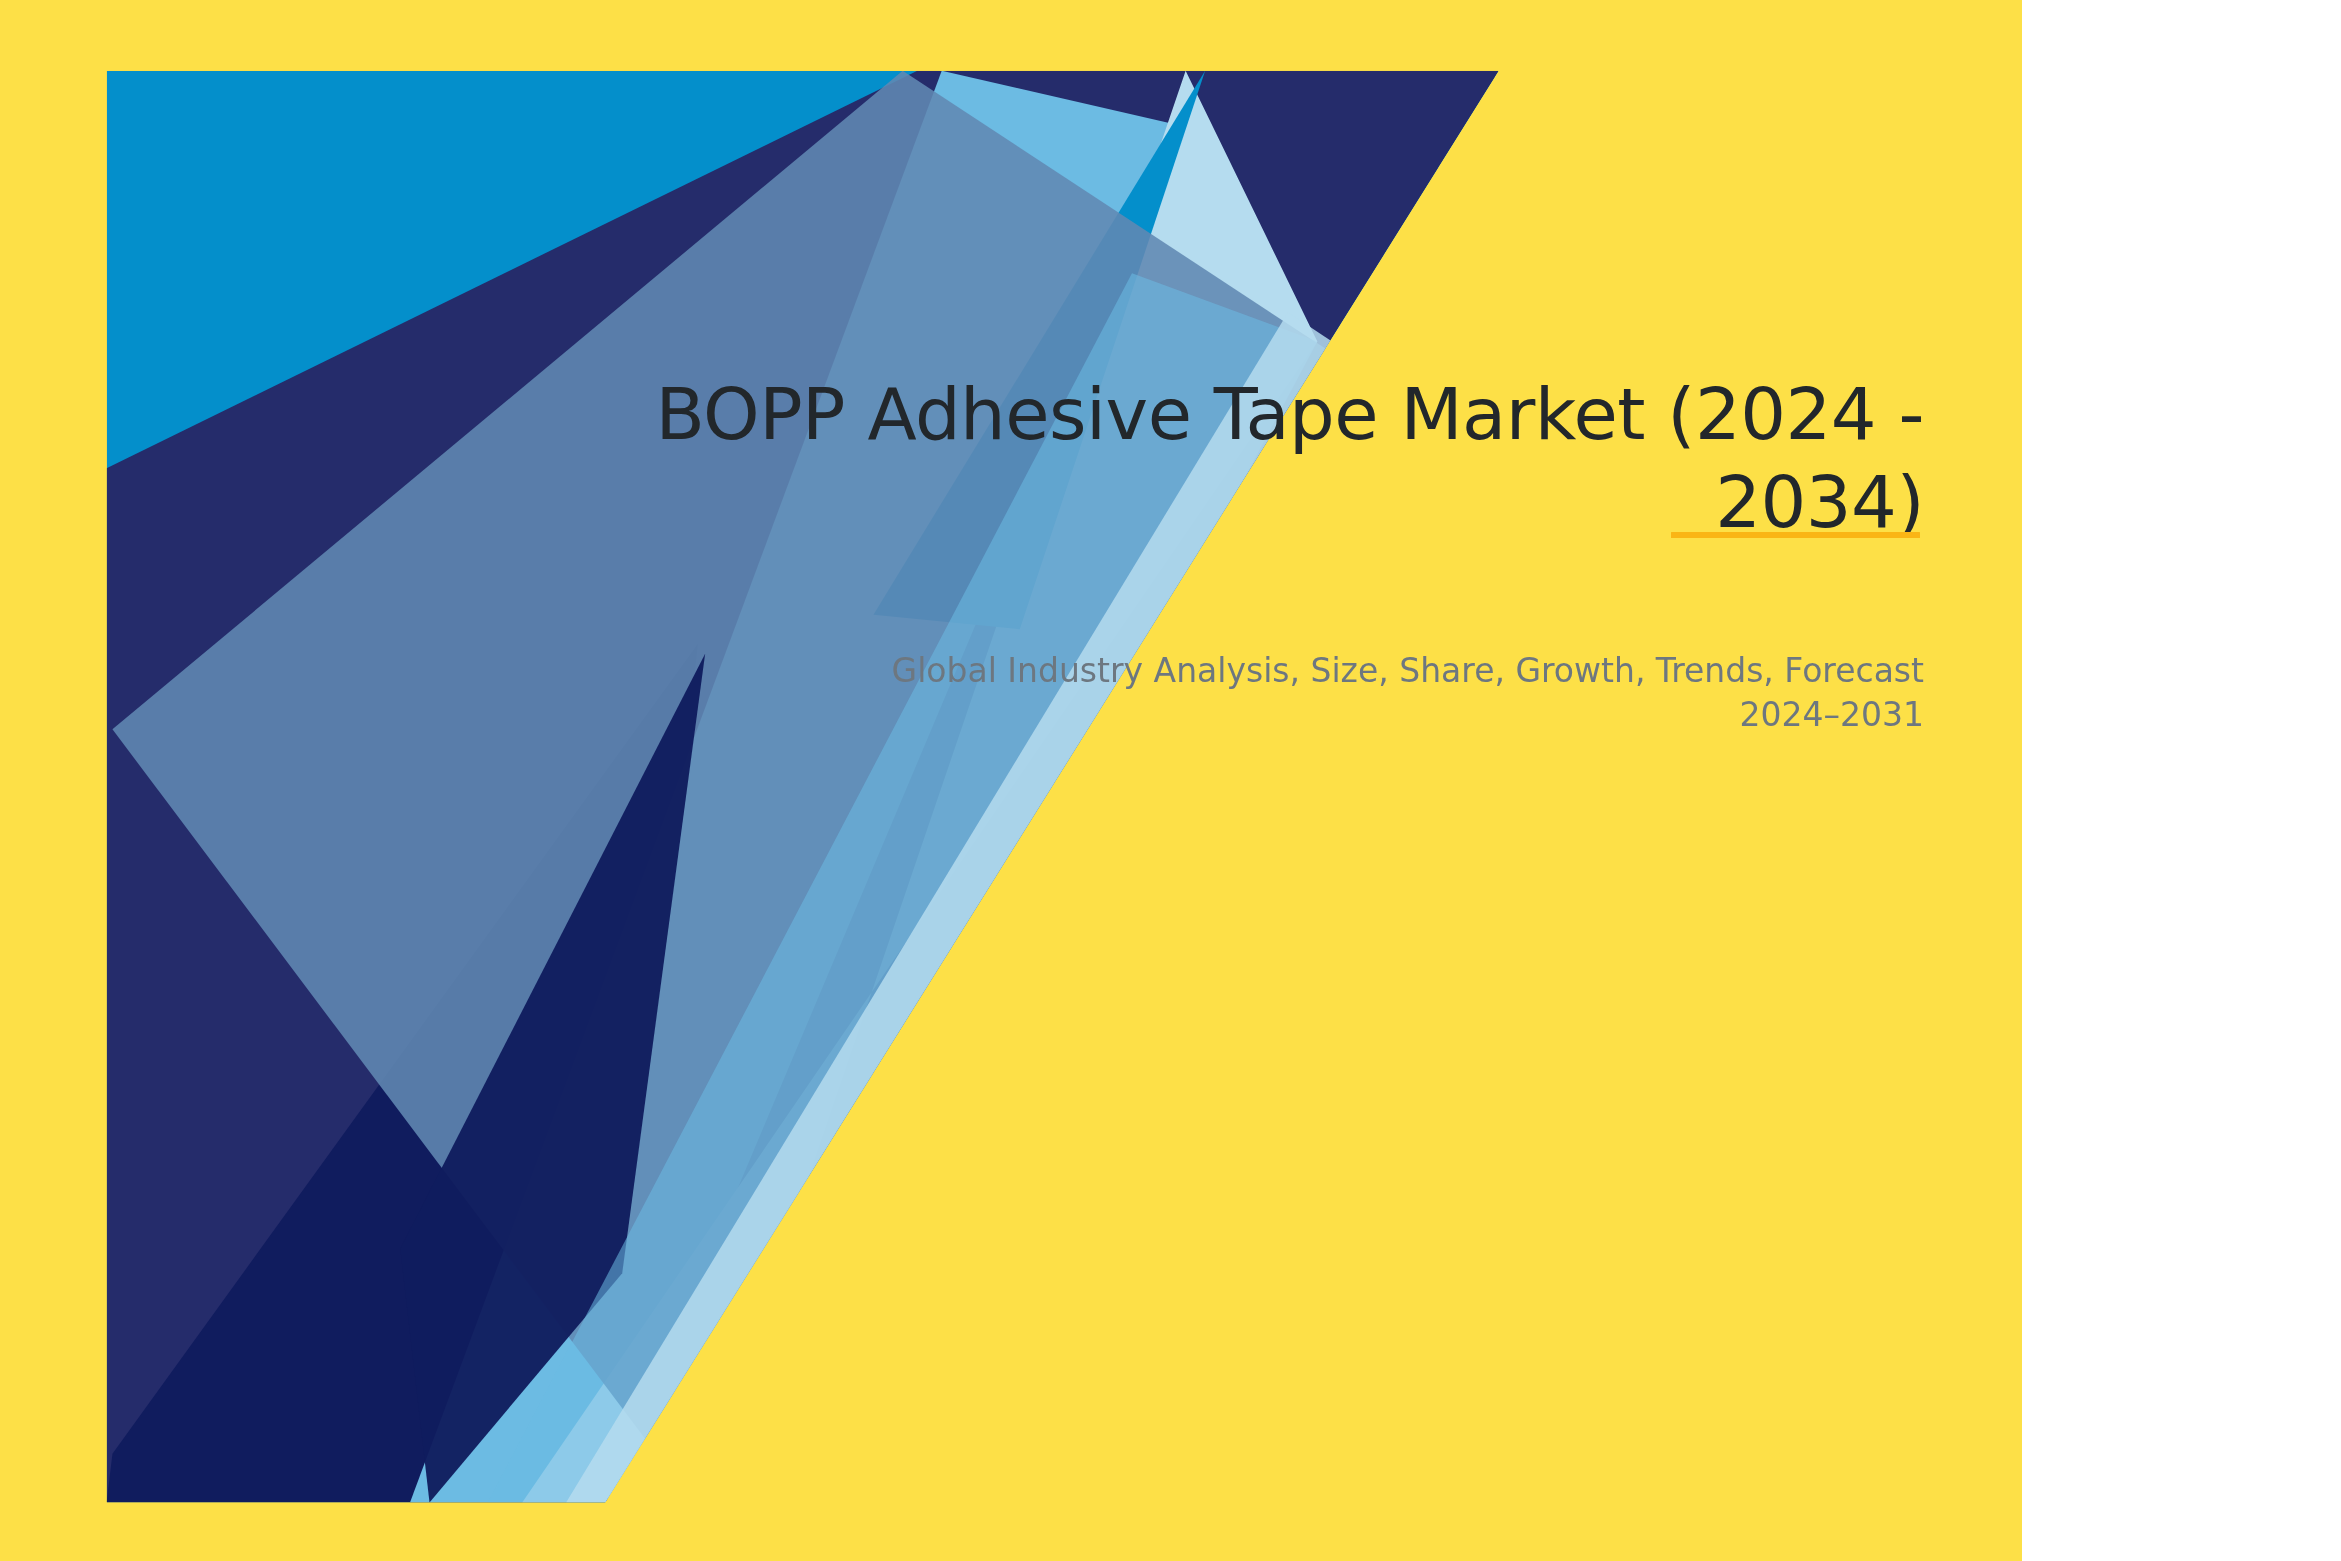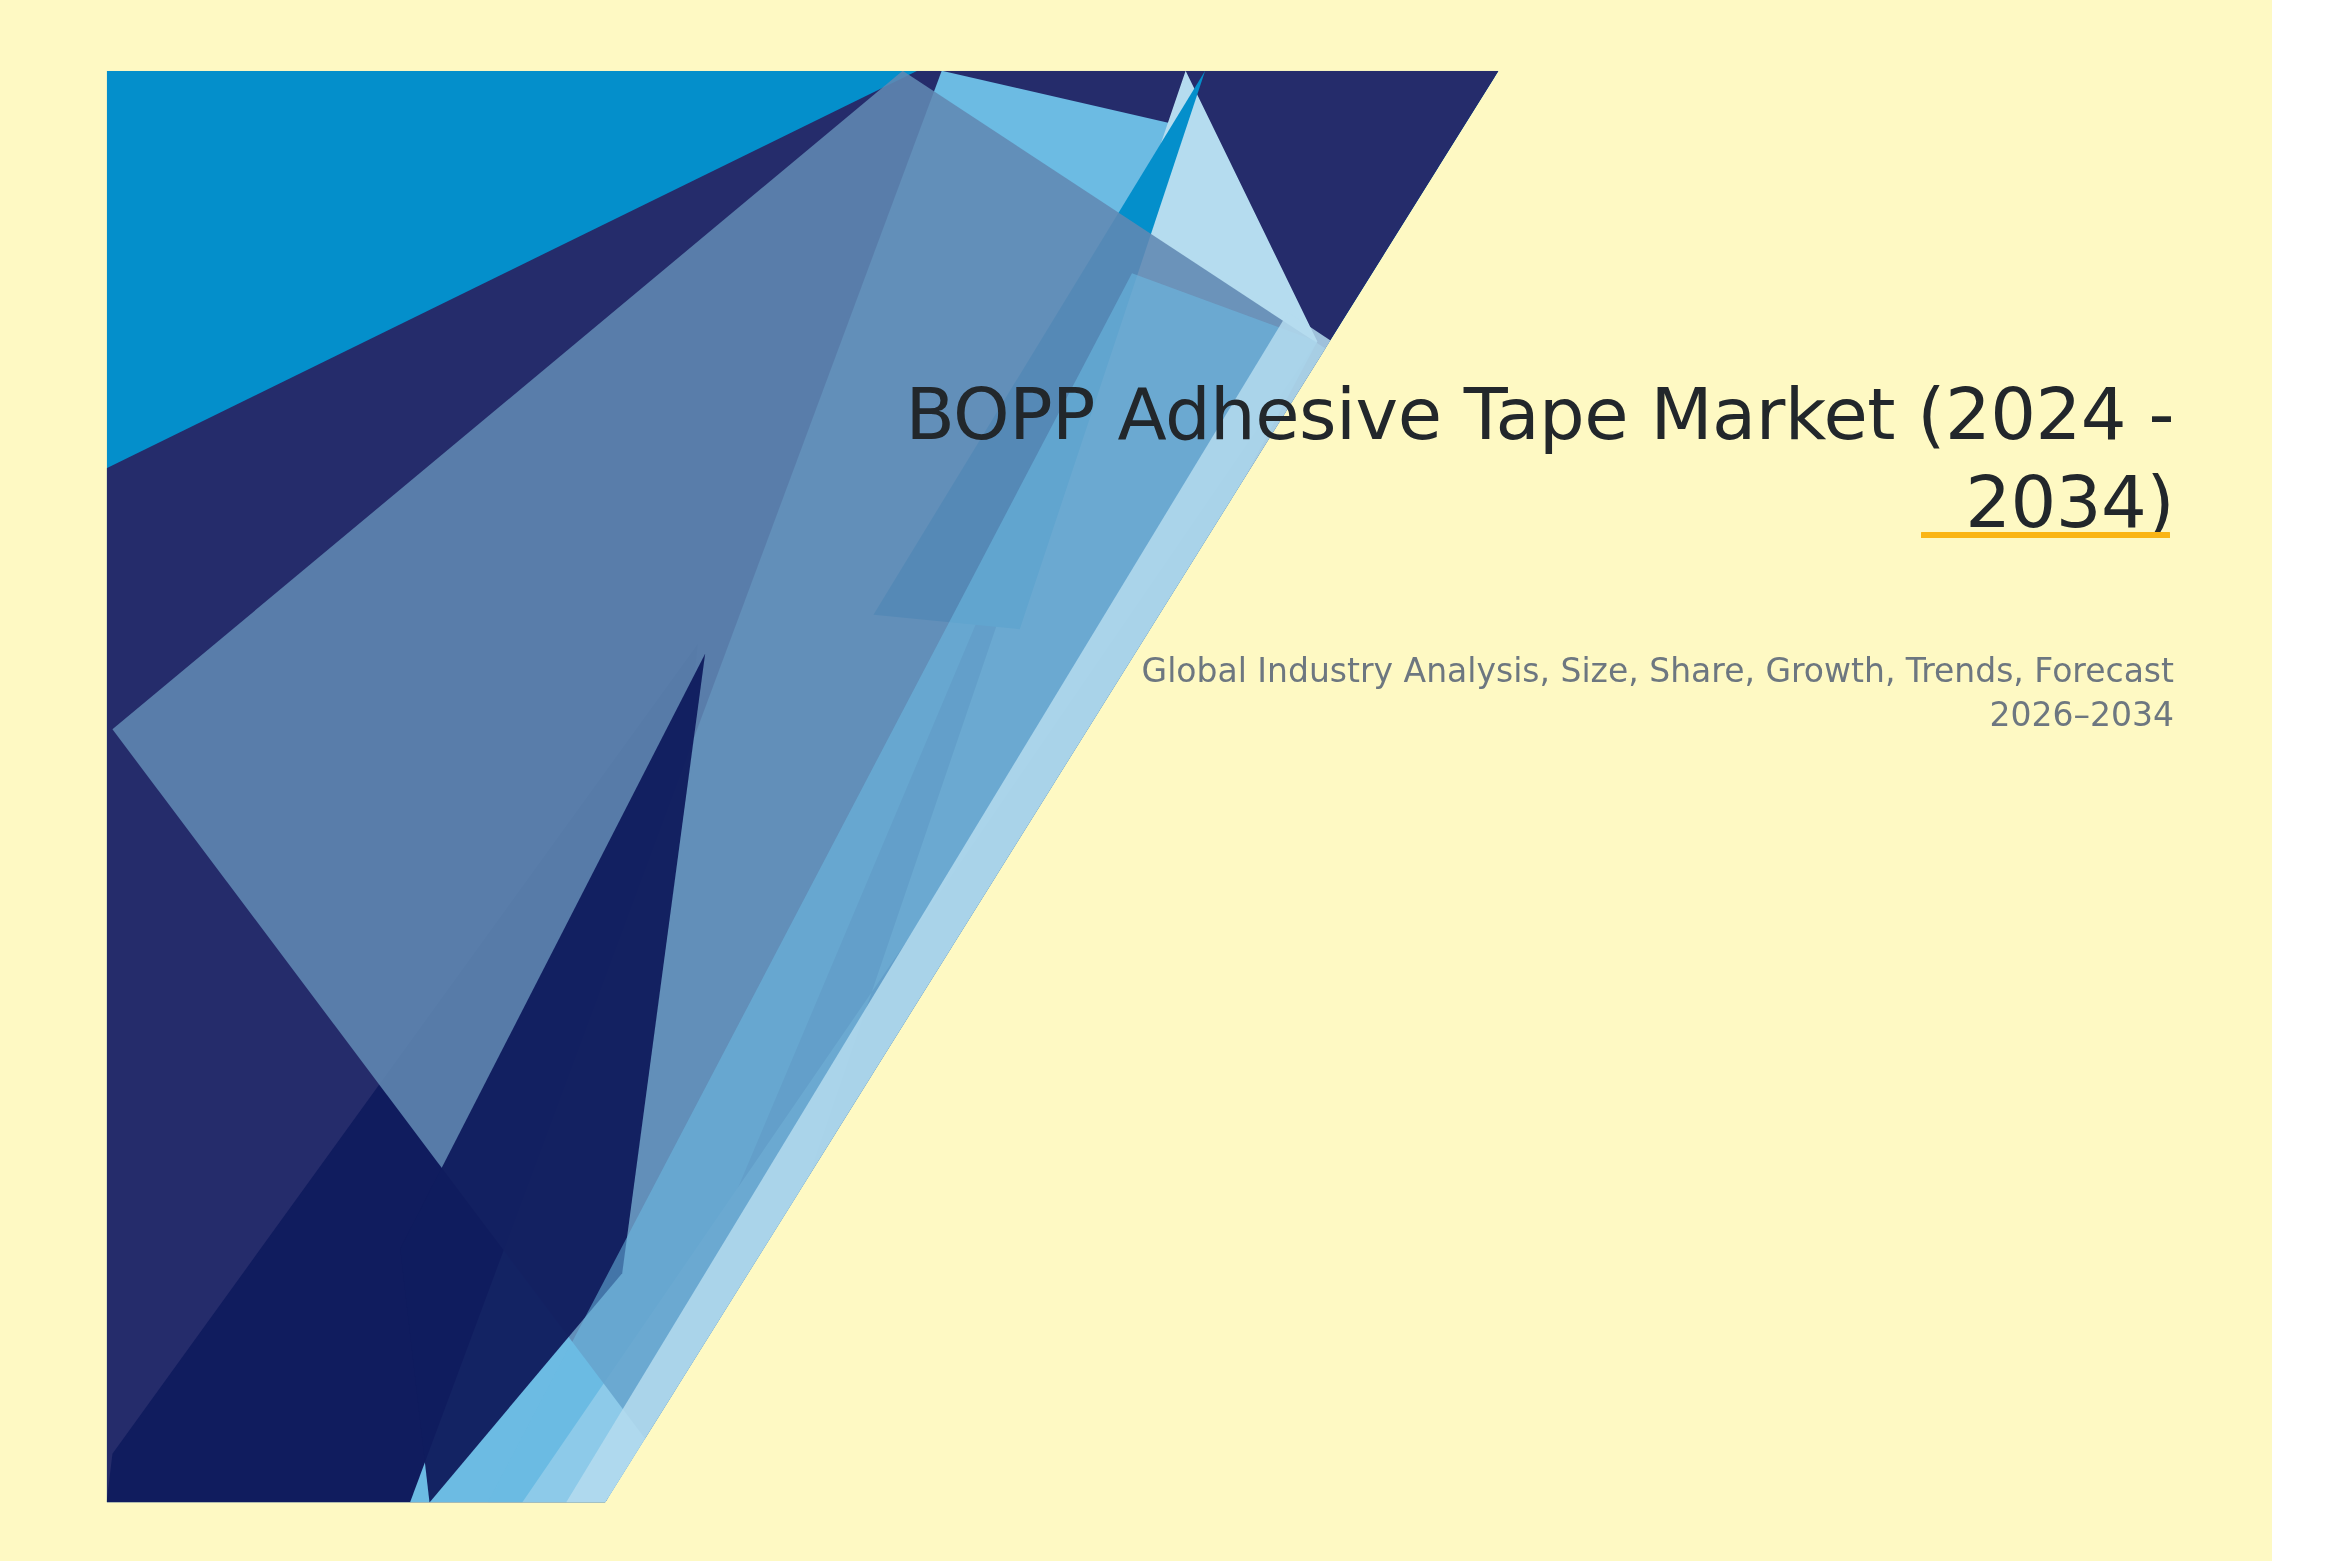--- a/index.html
+++ b/index.html
@@ -2,23 +2,23 @@
 <html style="font-size:7.8px"><head>
 <meta charset="utf-8">
 <style>
   html, body {
     margin: 0;
     padding: 0;
     background: #ffffff;
   }
   #stage {
     position: relative;
-    width: 2272px;
+    width: 2022px;
     height: 1561px;
-    background: #fef9c3;
+    background: #fde047;
     overflow: hidden;
     font-family: "DejaVu Sans", sans-serif;
   }
 
   
   #artwork {
     position: absolute;
     left: 0;
     top: 0;
     width: 2342px;
@@ -122,17 +122,17 @@
   </div>
 
   <div id="title-block">
     <div id="title-wrap">
       <h1 id="page-title">BOPP Adhesive Tape Market (2024 - 2034)</h1>
       <span id="title-underline"></span>
     </div>
   </div>
 
   <div id="subtitle-block">
-    <p id="page-subtitle">Global Industry Analysis, Size, Share, Growth, Trends, Forecast 2026–2034</p>
+    <p id="page-subtitle">Global Industry Analysis, Size, Share, Growth, Trends, Forecast 2024–2031</p>
   </div>
 
 </div>
 
 
 </body></html>

